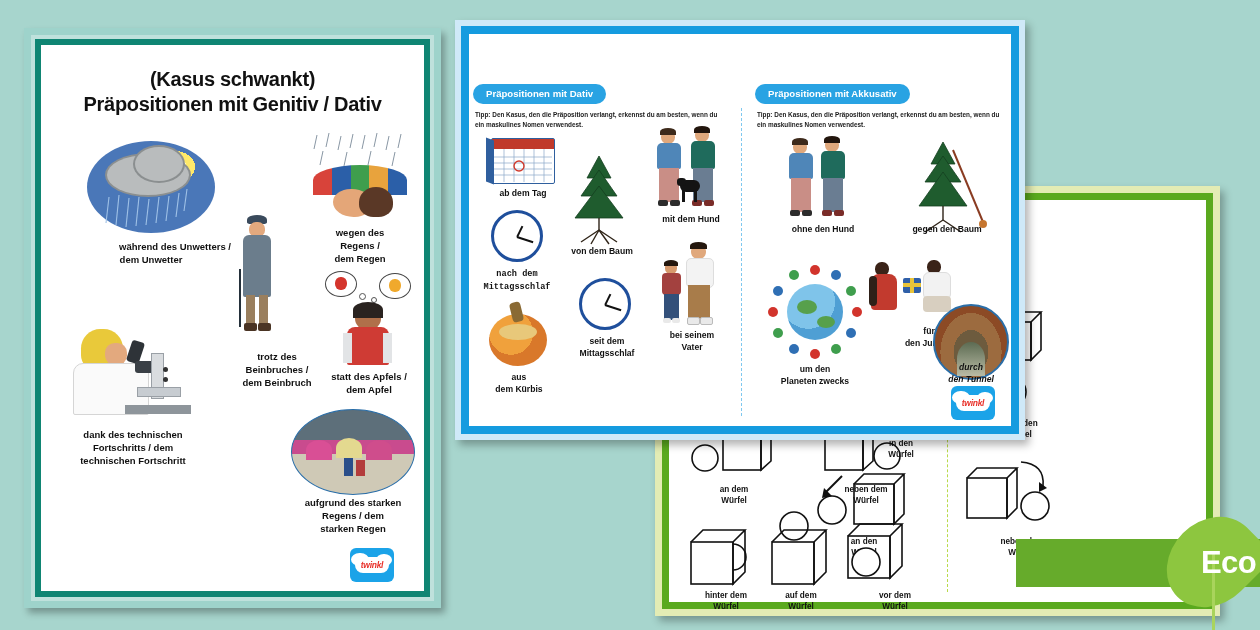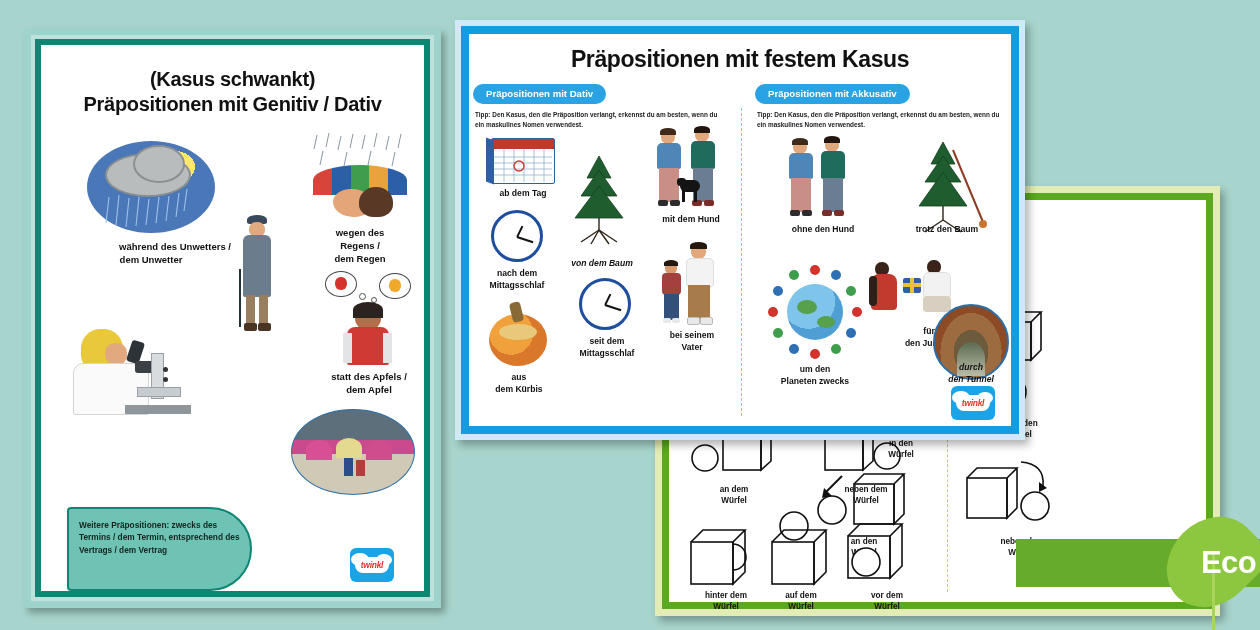--- a/index.html
+++ b/index.html
@@ -194,20 +194,25 @@
       <div class="art" style="left:194px;top:170px;width:44px;height:128px;">
         <div style="position:absolute;left:12px;top:0;width:20px;height:9px;border-radius:50% 50% 20% 20%;background:#3a4a5c;"></div>
         <div style="position:absolute;left:14px;top:7px;width:16px;height:15px;border-radius:44%;background:#e3a97e;"></div>
         <div style="position:absolute;left:8px;top:20px;width:28px;height:62px;background:#6b7d8c;border-radius:6px 6px 2px 2px;"></div>
         <div style="position:absolute;left:11px;top:80px;width:9px;height:30px;background:#9a7f5e;"></div>
         <div style="position:absolute;left:24px;top:80px;width:9px;height:30px;background:#9a7f5e;"></div>
         <div style="position:absolute;left:9px;top:108px;width:13px;height:8px;background:#4a3424;border-radius:2px;"></div>
         <div style="position:absolute;left:23px;top:108px;width:13px;height:8px;background:#4a3424;border-radius:2px;"></div>
         <div style="position:absolute;left:4px;top:54px;width:2px;height:58px;background:#24303a;"></div>
       </div>
+      <div class="p1-item" style="left:176px;top:306px;width:120px;">
+        <span style="white-space:pre-line;">trotz des
+Beinbruches /
+dem Beinbruch</span>
+      </div>
 
       <div class="art" style="left:280px;top:226px;width:94px;height:96px;">
         <div class="thought" style="left:4px;top:0;width:30px;height:24px;">
           <div style="position:absolute;left:9px;top:5px;width:12px;height:13px;border-radius:46%;background:#d4342c;"></div>
         </div>
         <div class="thought" style="left:58px;top:2px;width:30px;height:24px;">
           <div style="position:absolute;left:9px;top:5px;width:12px;height:13px;border-radius:46%;background:#f0a92c;"></div>
         </div>
         <div style="position:absolute;left:38px;top:22px;width:5px;height:5px;border-radius:50%;background:#fff;border:1px solid #555;"></div>
         <div style="position:absolute;left:50px;top:26px;width:4px;height:4px;border-radius:50%;background:#fff;border:1px solid #555;"></div>
@@ -227,32 +232,39 @@
         <div style="position:absolute;left:38px;top:16px;width:22px;height:22px;border-radius:44%;background:#e3a97e;"></div>
         <div style="position:absolute;left:6px;top:36px;width:74px;height:50px;background:#fafafa;border-radius:10px 6px 2px 2px;border:1px solid #d5d5d5;"></div>
         <div style="position:absolute;left:62px;top:14px;width:13px;height:22px;background:#2e3338;transform:rotate(18deg);border-radius:3px;"></div>
         <div style="position:absolute;left:68px;top:34px;width:22px;height:12px;background:#3a4046;border-radius:3px;"></div>
         <div style="position:absolute;left:84px;top:26px;width:11px;height:44px;background:#d9dcdf;border:1px solid #9aa0a6;"></div>
         <div style="position:absolute;left:70px;top:60px;width:42px;height:8px;background:#c7ccd1;border:1px solid #9aa0a6;"></div>
         <div style="position:absolute;left:58px;top:78px;width:66px;height:9px;background:#8e959b;"></div>
         <div style="position:absolute;left:96px;top:40px;width:5px;height:5px;border-radius:50%;background:#333;"></div>
         <div style="position:absolute;left:96px;top:50px;width:5px;height:5px;border-radius:50%;background:#333;"></div>
       </div>
+      <div class="p1-item" style="left:14px;top:384px;width:156px;">
+        <span style="white-space:pre-line;">dank des technischen
+Fortschritts / dem
+technischen Fortschritt</span>
+      </div>
 
       <div class="photo" style="left:250px;top:364px;width:122px;height:84px;">
         <div style="position:absolute;left:14px;top:30px;width:26px;height:20px;border-radius:50% 50% 0 0;background:#d94f95;"></div>
         <div style="position:absolute;left:44px;top:28px;width:26px;height:20px;border-radius:50% 50% 0 0;background:#e3d98f;"></div>
         <div style="position:absolute;left:74px;top:30px;width:26px;height:20px;border-radius:50% 50% 0 0;background:#cf4d8c;"></div>
         <div style="position:absolute;left:52px;top:48px;width:9px;height:18px;background:#2a4e8a;"></div>
         <div style="position:absolute;left:64px;top:50px;width:9px;height:16px;background:#b33c3c;"></div>
       </div>
-
-      <div class="p1-note">
-        <span>Weitere Präpositionen: zwecks des Termins / dem Termin, entsprechend des Vertrags / dem Vertrag</span>
-      </div>
+      <div class="p1-item" style="left:244px;top:452px;width:136px;">
+        <span style="white-space:pre-line;">aufgrund des starken
+Regens / dem
+starken Regen</span>
+      </div>
+
 
       <div class="twinkl" style="left:309px;top:503px;width:44px;height:34px;">
         <div class="cloud" style="width:34px;height:16px;">
           <span class="wtxt" style="font-size:8.5px;">twinkl</span>
         </div>
       </div>
     </div>
   </div>
 
   <div class="poster" id="p3">
@@ -406,33 +418,32 @@
 
       <div class="cube" style="left:165px;top:308px;">
         <svg width="100" height="80">
           <g fill="none" stroke="#111" stroke-width="1.6">
             <rect x="14" y="28" width="42" height="42"></rect>
               <path d="M14 28 L26 16 L68 16 L56 28 M56 28 L56 70 L68 58 L68 16"></path>
             <circle cx="32" cy="54" r="14" fill="#fff"></circle>
           </g>
         </svg>
       </div>
-      <div class="p3-item" style="left:168px;top:390px;width:100px;">
+      <div class="p3-item" style="left:176px;top:390px;width:100px;">
         <span style="white-space:pre-line;">vor dem
 Würfel</span>
       </div>
     </div>
   </div>
 
   <div class="poster" id="p2">
     <div class="frame1"></div>
     <div class="frame2"></div>
     <div class="paper">
 
-      <div class="p2-title">Präpositionen mit festem Kasus</div>
 
       <div class="divider" style="left:272px;"></div>
 
       <div class="pill" style="left:4px;top:50px;">Präpositionen mit Dativ</div>
       <div class="tip" style="left:6px;top:76px;width:252px;">
         <span>Tipp: Den Kasus, den die Präposition verlangt, erkennst du am besten, wenn du ein maskulines Nomen verwendest.</span>
       </div>
 
       <div class="calendar" style="left:22px;top:104px;width:62px;height:44px;border-radius:2px;">
         <div class="cal-top"></div>
@@ -451,21 +462,21 @@
           <circle cx="27" cy="27" r="5" fill="none" stroke="#d0392b" stroke-width="1.4"></circle>
         </svg>
         <div style="position:absolute;left:-6px;top:0;width:8px;height:44px;background:#2f5f9e;transform:skewY(22deg);"></div>
       </div>
       <div class="p2-item" style="left:14px;top:154px;width:80px;">
         <span style="white-space:pre-line;">ab dem Tag</span>
       </div>
 
       <div class="clock" style="left:22px;top:176px;width:52px;height:52px;"></div>
       <div class="p2-item" style="left:6px;top:234px;width:84px;">
-        <span style="white-space:pre-line;">nach dem
+        <span style="white-space:pre-line;font-family:Liberation Mono, monospace;">nach dem
 Mittagsschlaf</span>
       </div>
 
       <div class="pumpkin" style="left:20px;top:280px;width:58px;height:52px;">
         <div style="position:absolute;left:22px;top:-12px;width:11px;height:20px;background:#8a6a34;border-radius:4px;transform:rotate(-14deg);"></div>
         <div style="position:absolute;left:10px;top:10px;width:38px;height:16px;border-radius:50%;background:#e8c87a;"></div>
       </div>
       <div class="p2-item" style="left:8px;top:338px;width:84px;">
         <span style="white-space:pre-line;">aus
 dem Kürbis</span>
@@ -480,21 +491,21 @@
           </g>
           <g stroke="#2e2317" stroke-width="1.4" fill="none">
             <path d="M32 64 L32 76"></path>
               <path d="M32 76 L14 88"></path>
               <path d="M32 76 L50 88"></path>
             <path d="M32 76 L24 90"></path>
               <path d="M32 76 L42 90"></path>
           </g>
         </svg>
       </div>
-      <div class="p2-item" style="left:92px;top:224px;width:82px;font-style:italic;">
+      <div class="p2-item" style="left:92px;top:212px;width:82px;">
         <span style="white-space:pre-line;">von dem Baum</span>
       </div>
 
       <div class="clock" style="left:110px;top:244px;width:52px;height:52px;"></div>
       <div class="p2-item" style="left:96px;top:302px;width:84px;">
         <span style="white-space:pre-line;">seit dem
 Mittagsschlaf</span>
       </div>
 
       <div class="person" style="left:186px;top:94px;width:72px;height:82px;">
@@ -571,21 +582,21 @@
           <g stroke="#2e2317" stroke-width="1.4" fill="none">
             <path d="M34 68 L34 82"></path>
               <path d="M34 82 L16 94"></path>
               <path d="M34 82 L52 94"></path>
           </g>
           <line x1="44" y1="12" x2="74" y2="84" stroke="#8a3c22" stroke-width="2"></line>
           <circle cx="74" cy="86" r="4" fill="#c6762f"></circle>
         </svg>
       </div>
       <div class="p2-item" style="left:428px;top:190px;width:100px;">
-        <span style="white-space:pre-line;">trotz den Baum</span>
+        <span style="white-space:pre-line;">gegen den Baum</span>
       </div>
 
       <div class="art" style="left:298px;top:230px;width:96px;height:96px;">
         <div class="globe" style="left:20px;top:20px;width:56px;height:56px;">
           <div style="position:absolute;left:10px;top:16px;width:20px;height:14px;border-radius:50%;background:#57a04c;"></div>
           <div style="position:absolute;left:30px;top:32px;width:18px;height:12px;border-radius:50%;background:#57a04c;"></div>
         </div>
         <svg width="96" height="96" style="position:absolute;left:0;top:0;">
           <g>
             <circle cx="48" cy="6" r="5" fill="#d2342c"></circle>

